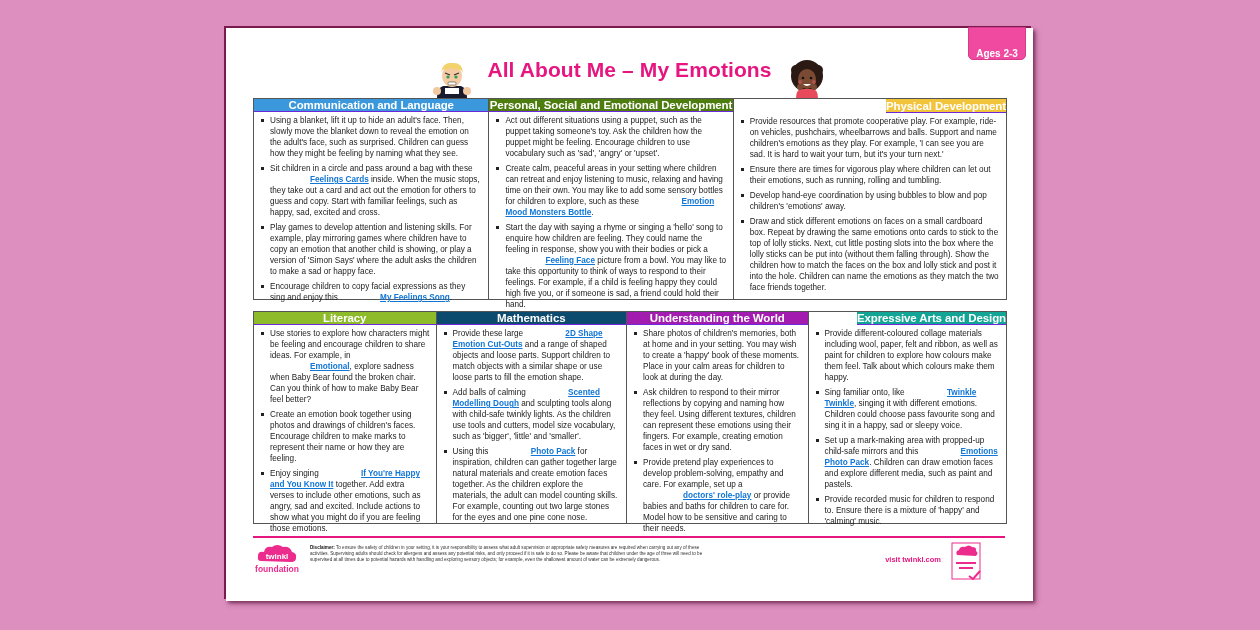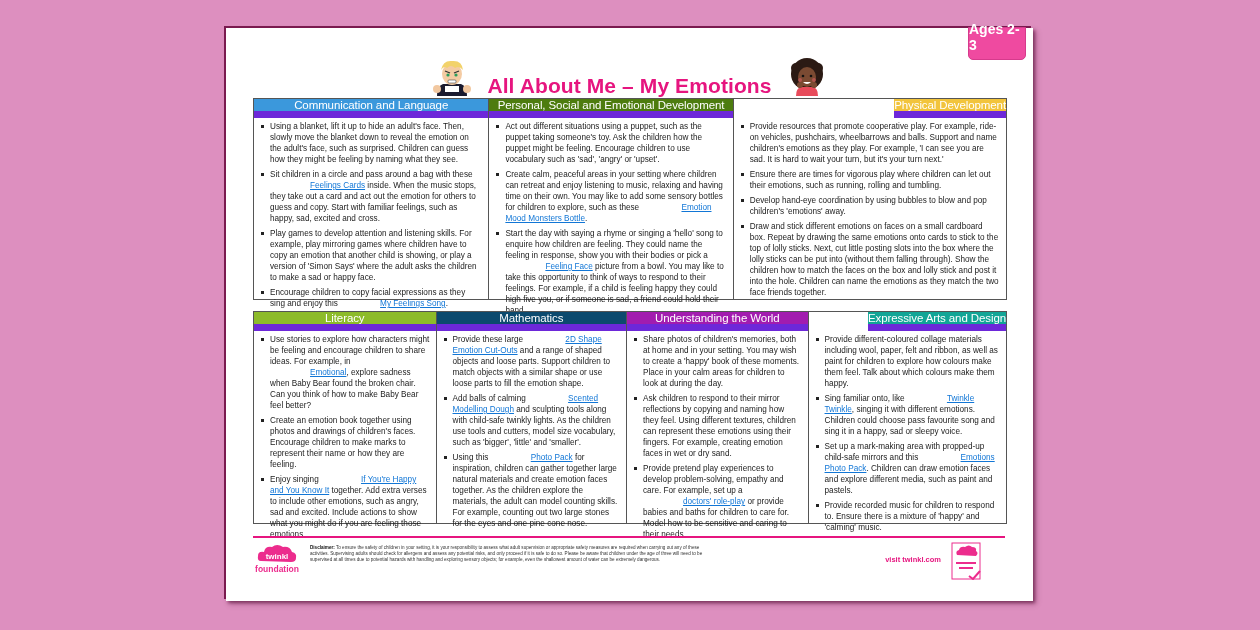--- a/index.html
+++ b/index.html
@@ -16,30 +16,29 @@
     background: #ffffff;
     box-shadow: -2px -2px 0 #7a1a4f, 2px 2px 3px rgba(80,10,50,0.55), 3px 3px 6px rgba(80,10,50,0.3);
   }
   .ages-badge {
     position: absolute;
     right: 7px; top: -1px;
     width: 58px; height: 33px;
     background: #ef4aa0;
     border-radius: 0 0 5px 5px;
     color: #fff;
-    font-size: 14px;
+    font-size: 10px;
     font-weight: bold;
     display: flex; align-items: flex-end; justify-content: center;
-    padding-bottom: 6px;
     border: 1px solid #d63a8c;
   }
   .header {
     position: absolute;
-    left: 0; top: 14px; width: 100%; height: 56px;
-    display: flex; align-items: flex-end; justify-content: center;
+    left: 0; top: 30px; width: 100%; height: 56px;
+    display: flex; align-items: flex-start; justify-content: center;
     gap: 14px;
   }
   .title {
     color: #e6157f;
     font-size: 21px;
     font-weight: bold;
     letter-spacing: 0.1px;
   }
   .avatar {
     width: 42px; height: 42px;
@@ -59,23 +58,23 @@
   .col {
     display: flex; flex-direction: column;
     border-right: 1px solid #555;
     height: 100%;
   }
   .col:last-child { border-right: none; align-items: flex-end; }
   .col-head {
     height: 24px;
     display: flex; align-items: center; justify-content: center;
     color: #fff;
-    font-weight: normal;
+    font-weight: bold;
     font-size: 11.5px;
-    border-bottom: 7px solid #6d28d9;
+    border-bottom: 1px solid #6d28d9;
     letter-spacing: -0.1px;
   }
   .row2 .col-head { height: 24px; }
   .col-body {
     flex: 1;
     padding: 3px 6px 2px 4px;
     font-size: 8.2px;
     line-height: 11px;
     color: #1c1c1c;
   }
@@ -88,21 +87,21 @@
   .col-body li::before {
     content: "";
     position: absolute;
     left: 3px; top: 4px;
     width: 3px; height: 3px;
     background: #222;
   }
   .lnk {
     color: #1176d6;
     text-decoration: underline;
-    font-weight: normal;
+    font-weight: bold;
     padding-left: 40px;
   }
 
   .footer-line {
     position: absolute;
     left: 27px; top: 508px;
     width: 752px; height: 2px;
     background: #e6157f;
   }
   .footer {

